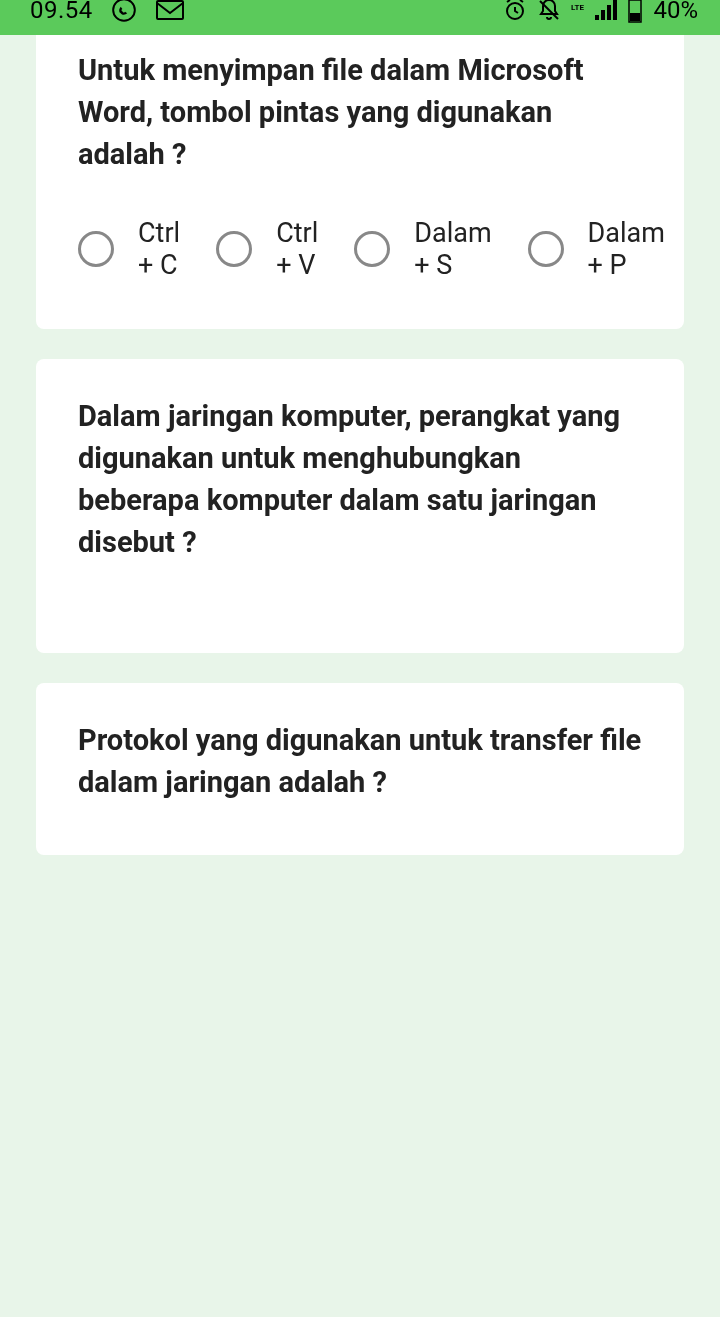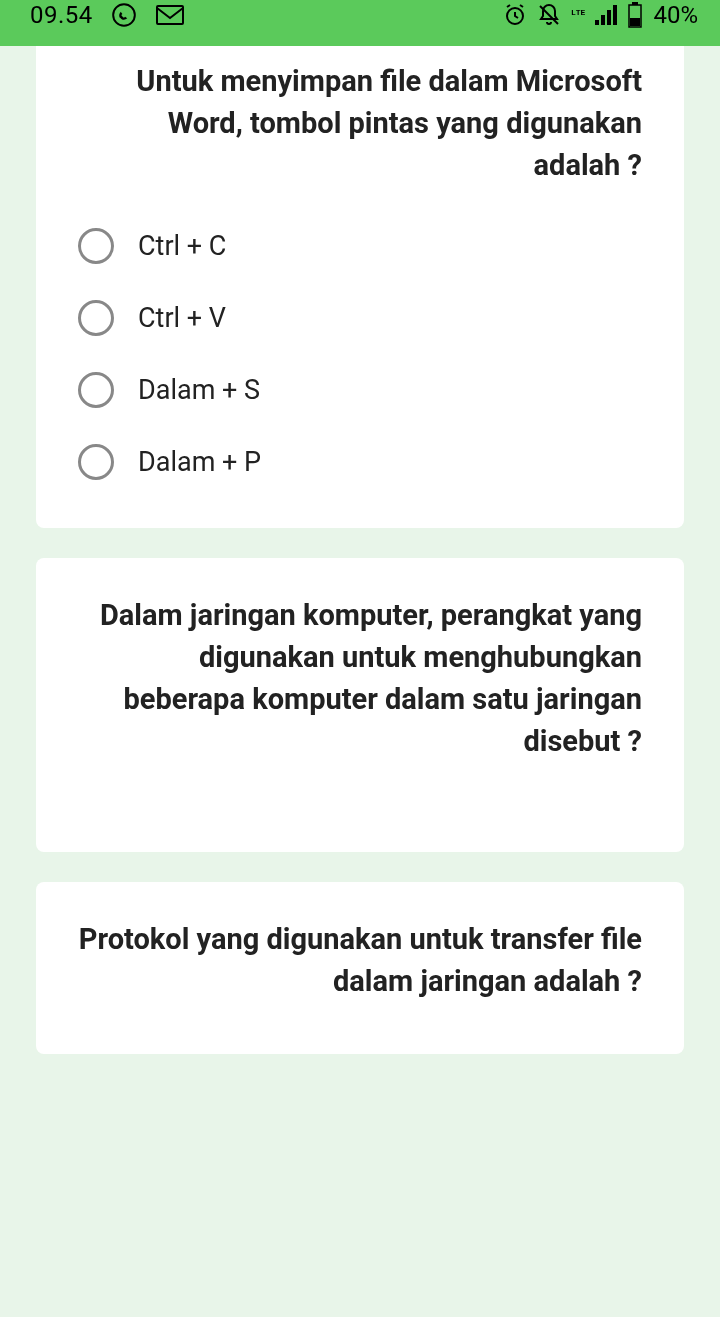--- a/index.html
+++ b/index.html
@@ -8,21 +8,21 @@
       box-sizing: border-box;
     }
     body {
       width: 720px;
       height: 1317px;
       background: #e8f5e9;
       font-family: 'Roboto', 'Segoe UI', Arial, sans-serif;
       overflow: hidden;
     }
     .status-bar {
-      height: 46px;
+      height: 35px;
       background: #5bca5b;
       display: flex;
       align-items: center;
       justify-content: space-between;
       padding: 0 22px 16px 30px;
       color: #000;
       font-size: 24px;
     }
     .status-left {
       display: flex;
@@ -34,21 +34,20 @@
       align-items: center;
       gap: 10px;
     }
     .status-time {
       font-weight: 400;
       letter-spacing: 0.5px;
     }
     .status-icon {
       display: inline-flex;
       align-items: center;
-      font-family: Liberation Mono, monospace;
     }
     .battery-pct {
       font-size: 24px;
       font-weight: 400;
     }
     .content {
       padding: 0 36px;
     }
     .card {
       background: #fff;
@@ -60,25 +59,24 @@
       border-top-left-radius: 0;
       border-top-right-radius: 0;
       padding-top: 14px;
     }
     .question {
       font-size: 29px;
       font-weight: 700;
       color: #222;
       line-height: 1.45;
       margin-bottom: 42px;
-      text-align: right;
     }
     .options {
       display: flex;
-      flex-direction: column;
+      flex-direction: row;
       gap: 36px;
     }
     .option {
       display: flex;
       align-items: center;
       gap: 24px;
       cursor: pointer;
     }
     .radio {
       width: 36px;

